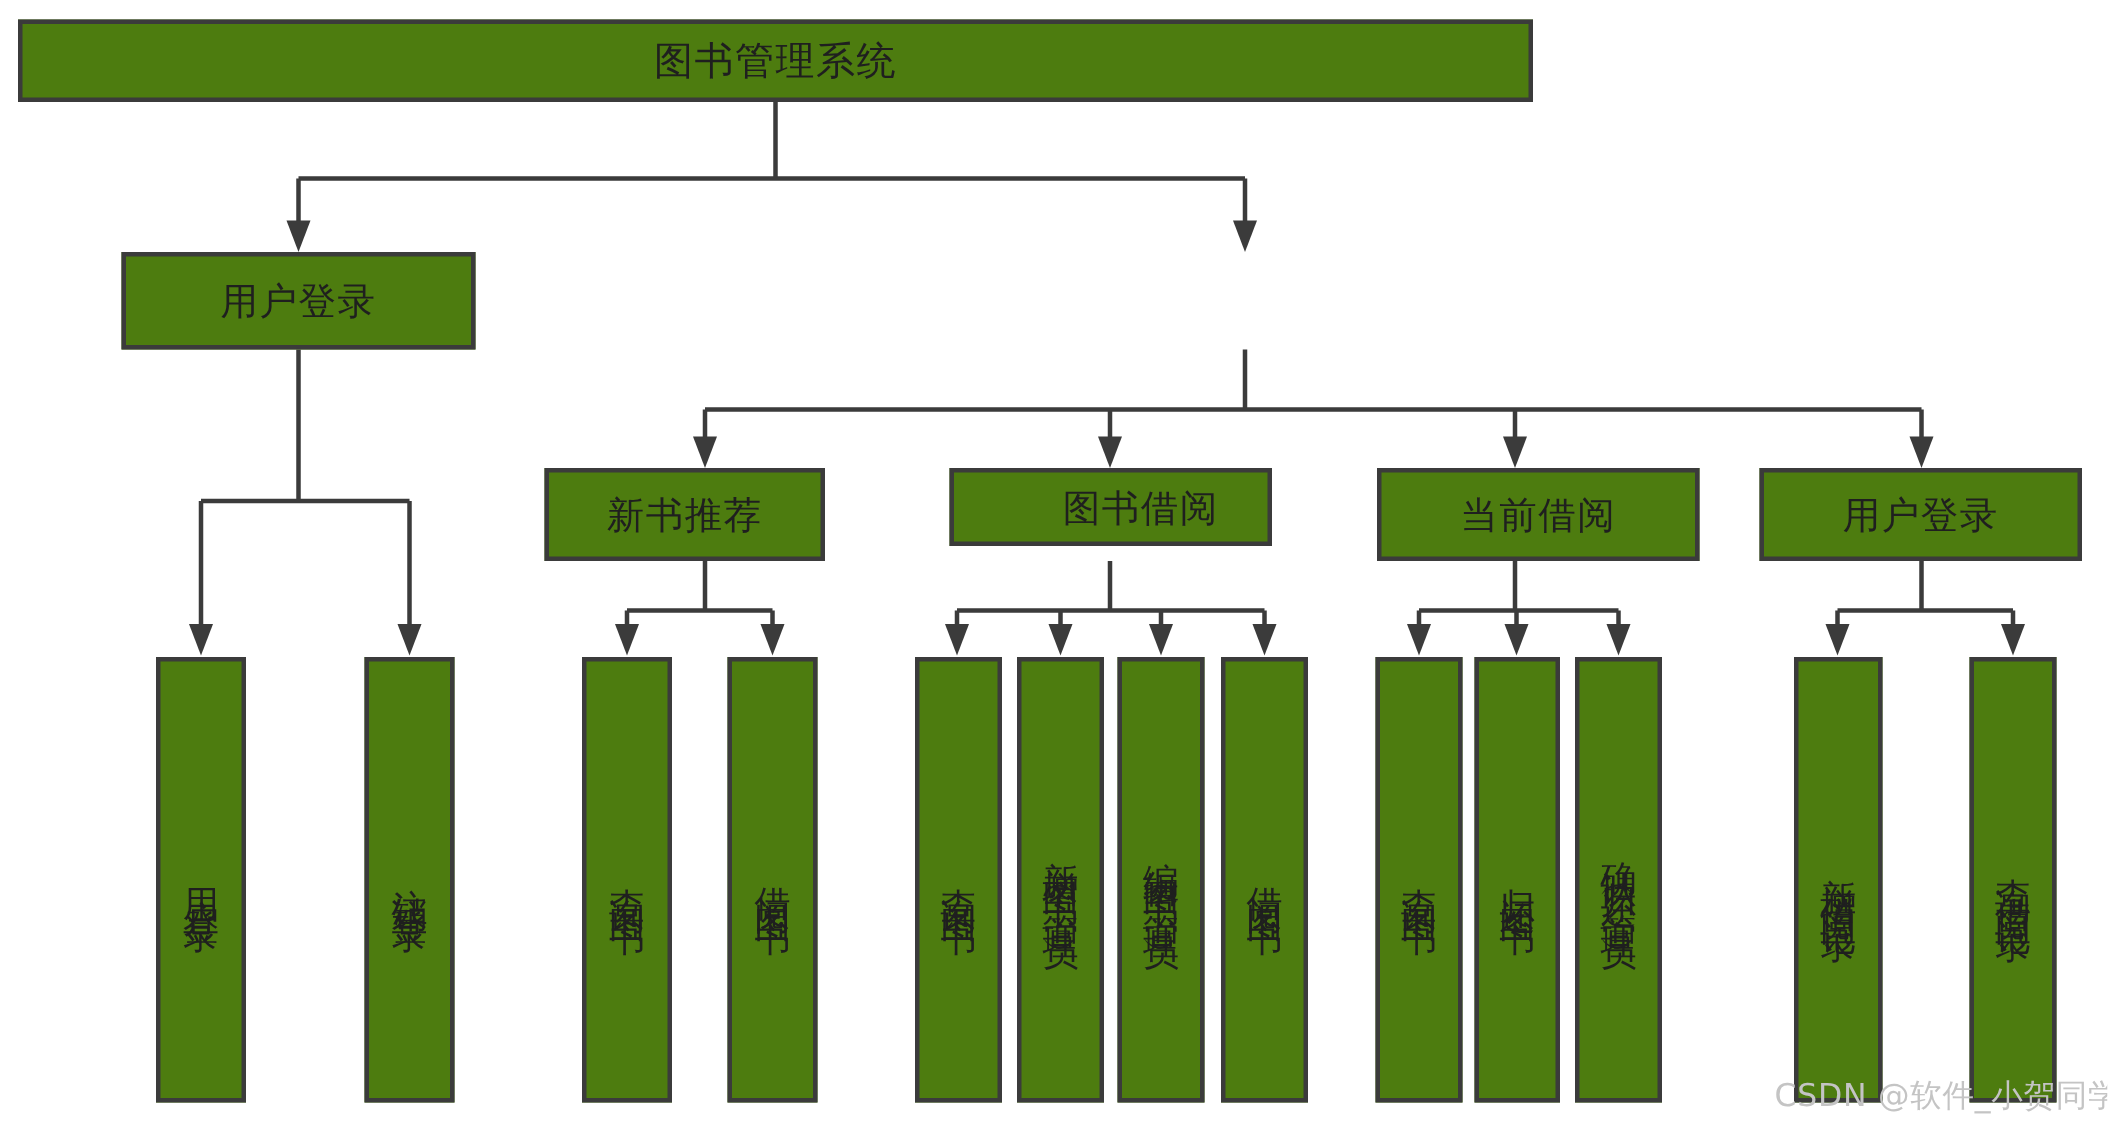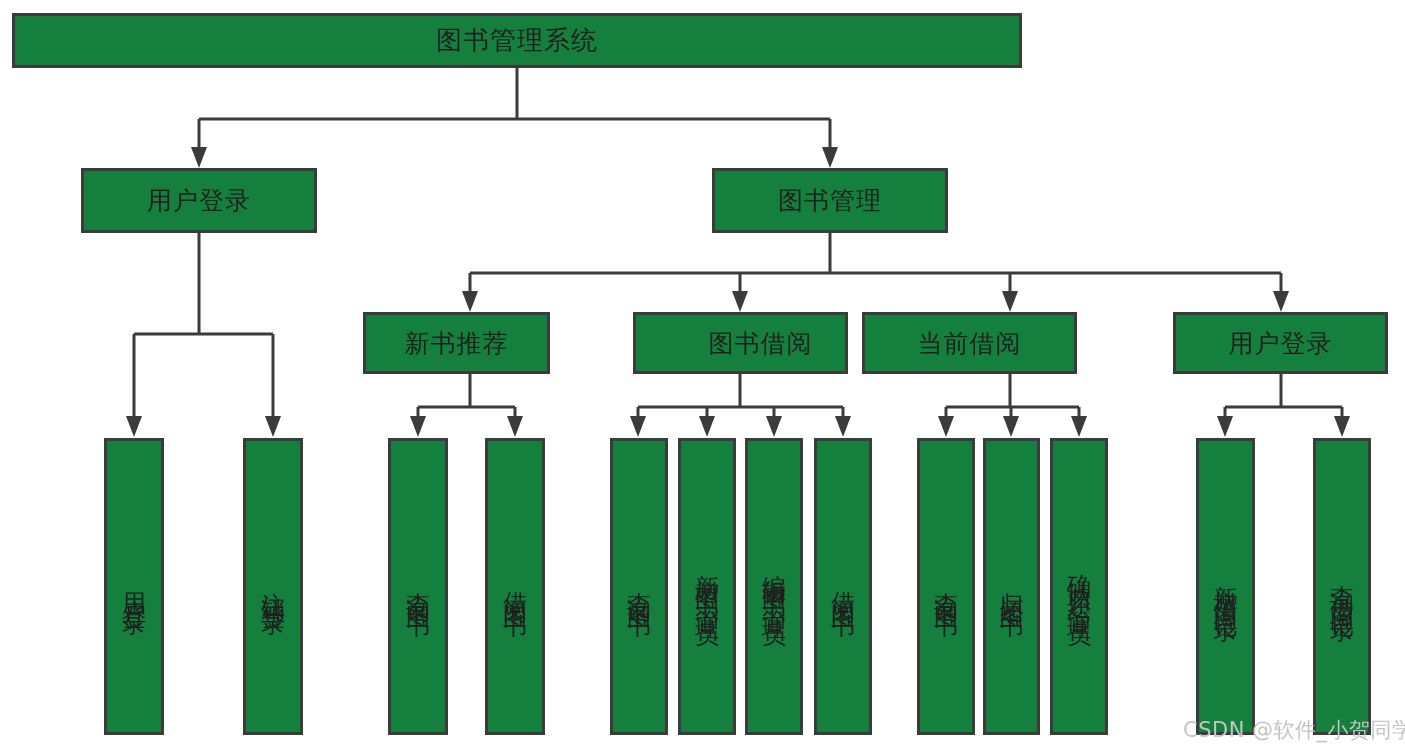--- a/index.html
+++ b/index.html
@@ -6,36 +6,36 @@
   .canvas{
     position:relative;width:1405px;height:747px;background:var(--background,#fff);
     font-family:"DejaVu Sans","Liberation Sans",sans-serif;color:var(--text,#1f1f1f);
     overflow:hidden;
   }
   .wires{position:absolute;left:0;top:0;width:1405px;height:747px;z-index:1;}
   .wires path{stroke:var(--line,#3b3b3b);stroke-width:3;fill:none;}
   .wires polygon{fill:var(--line,#3b3b3b);stroke:none;}
   .box{
     position:absolute;box-sizing:border-box;border:3px solid var(--line,#3b3b3b);
-    background:#15803d;display:flex;align-items:center;justify-content:center;
+    background:#4d7c0f;display:flex;align-items:center;justify-content:center;
     z-index:2;text-align:center;
   }
   .hlabel{font-size:25px;letter-spacing:1px;white-space:nowrap;}
   .root .hlabel{font-size:26px;}
   .vbox .vlabel{
     writing-mode:vertical-rl;text-orientation:mixed;
     font-size:24px;letter-spacing:7px;line-height:1;
   }
   
   .root        {left:12px;  top:13px;  width:1010px;height:55px;}
   .l2-0        {left:81px;  top:168px; width:236px; height:65px;}
   .l2-1        {left:712px; top:168px; width:236px; height:65px;}
   .l3-0        {left:363px; top:312px; width:187px; height:62px;}
-  .l3-1        {left:633px; top:312px; width:215px; height:62px;padding-left:40px;}
-  .l3-2        {left:862px; top:312px; width:215px; height:62px;}
+  .l3-1        {left:633px; top:312px; width:215px; height:52px;padding-left:40px;}
+  .l3-2        {left:918px; top:312px; width:215px; height:62px;}
   .l3-3        {left:1173px;top:312px; width:215px; height:62px;}
   .vbox        {top:438px;height:297px;}
   .g1-0{left:104px;width:60px;} .g1-1{left:243px;width:60px;}
   .g2-0{left:388px;width:60px;} .g2-1{left:485px;width:60px;}
   .g3-0{left:610px;width:58px;} .g3-1{left:678px;width:58px;}
   .g3-2{left:745px;width:58px;} .g3-3{left:814px;width:58px;}
   .g4-0{left:917px;width:58px;} .g4-1{left:983px;width:57px;} .g4-2{left:1050px;width:58px;}
   .g5-0{left:1196px;width:59px;} .g5-1{left:1313px;width:58px;}
   .watermark{
     position:absolute;left:1183px;top:716px;z-index:5;
@@ -83,23 +83,20 @@
     <polygon points="1225,437 1217,416 1233,416"></polygon>
     <polygon points="1342,437 1334,416 1350,416"></polygon>
   </svg>
 
   <div class="box root">
     <span class="hlabel">图书管理系统</span>
   </div>
 
   <div class="box l2-0">
     <span class="hlabel">用户登录</span>
-  </div>
-  <div class="box l2-1">
-    <span class="hlabel">图书管理</span>
   </div>
 
   <div class="box l3-0">
     <span class="hlabel">新书推荐</span>
   </div>
   <div class="box l3-1">
     <span class="hlabel">图书借阅</span>
   </div>
   <div class="box l3-2">
     <span class="hlabel">当前借阅</span>

